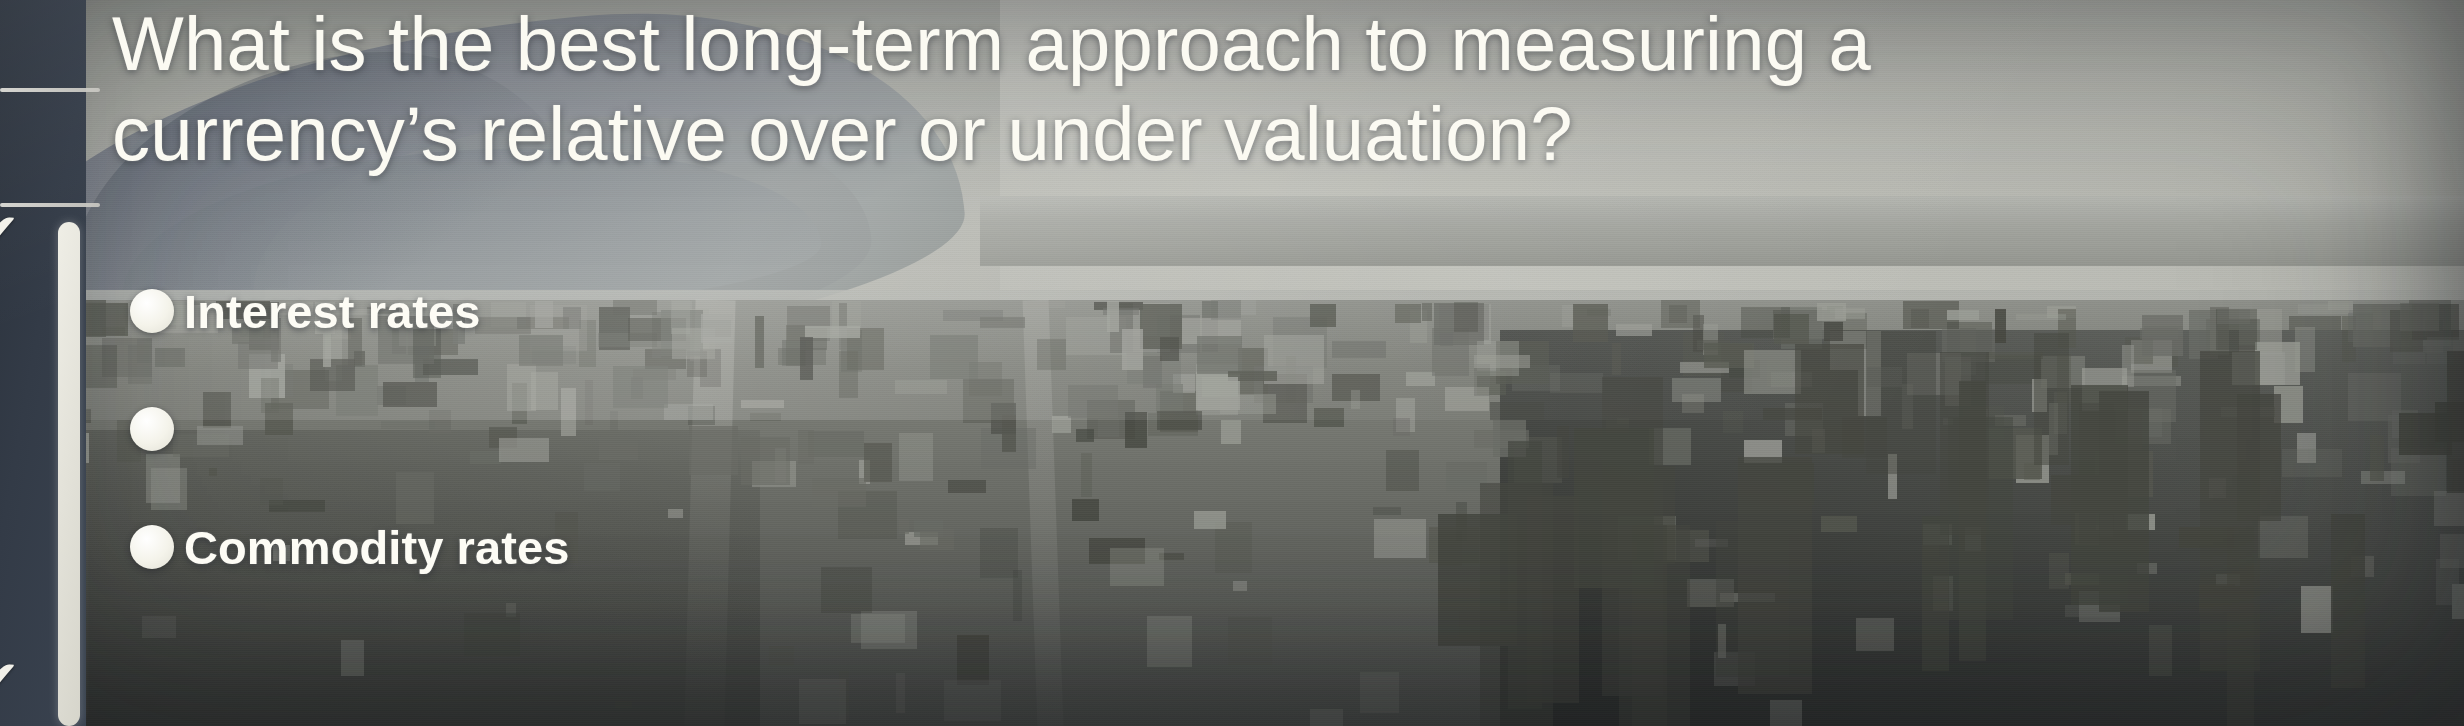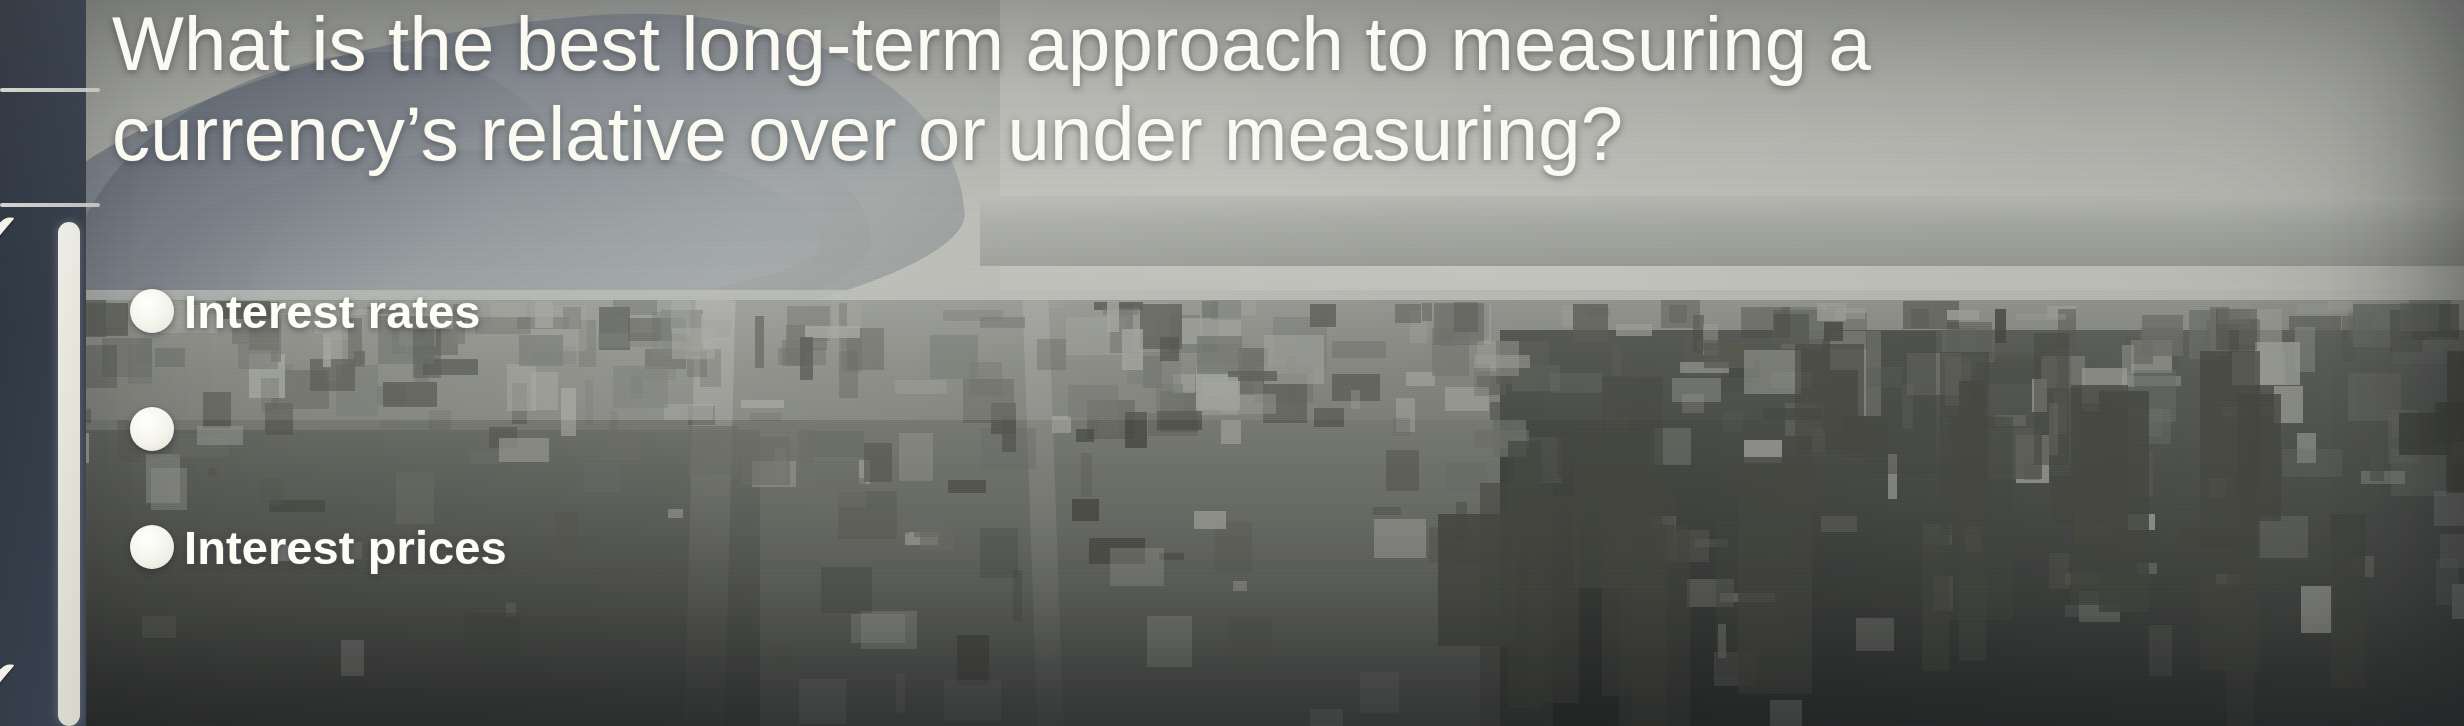--- a/index.html
+++ b/index.html
@@ -585,31 +585,31 @@
     <div class="divider d2"></div>
     <div class="progress-bar"></div>
   </div>
   <span class="check c1">✔</span>
   <span class="check c2">✔</span>
 
   <div class="content">
 
     <div class="question">
       <span class="ln ln1">What is the best long-term approach to measuring a</span>
-      <span class="ln ln2">currency’s relative over or under measuring?</span>
+      <span class="ln ln2">currency’s relative over or under valuation?</span>
     </div>
 
     <div class="options" id="options">
         <div class="option">
           <div class="radio"></div>
           <div class="opt-label">Interest rates</div>
         </div>
         <div class="option">
           <div class="radio"></div>
         </div>
         <div class="option">
           <div class="radio"></div>
-          <div class="opt-label">Interest prices</div>
+          <div class="opt-label">Commodity rates</div>
         </div>
       </div>
 
   </div>
 </div>
 
 </body></html>

